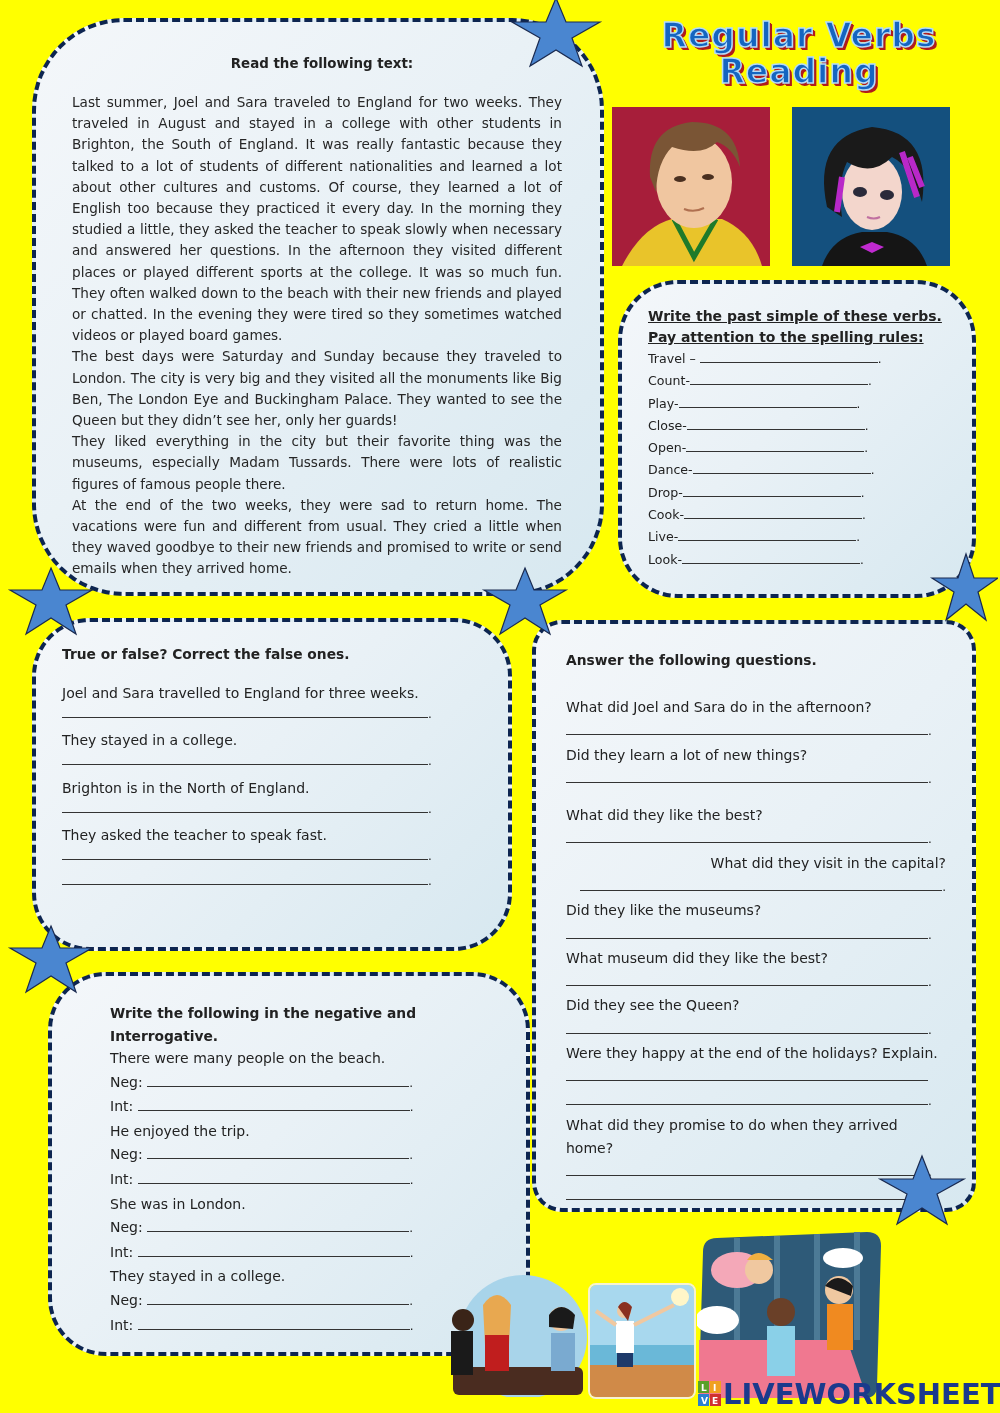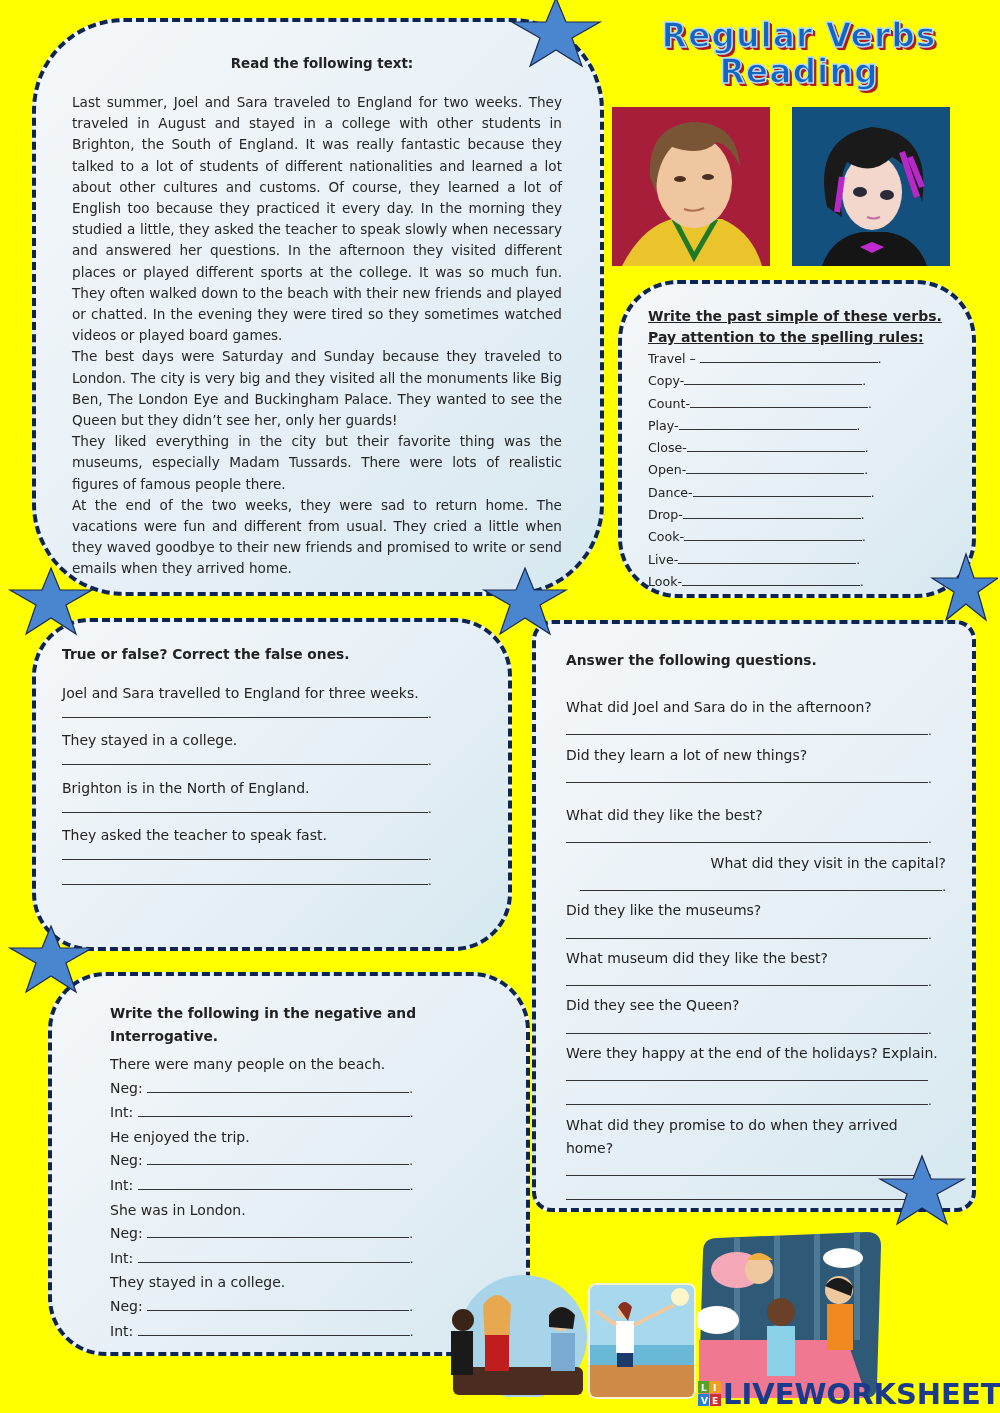--- a/index.html
+++ b/index.html
@@ -58,24 +58,24 @@
   
   #tf-box { left: 32px; top: 618px; width: 480px; height: 333px; border-radius: 58px; }
   #tf-title { left: 26px; top: 24px; font-size: 13.8px; font-weight: bold; }
   #tf-list { left: 26px; top: 60px; width: 440px; font-size: 14px; }
   .tf-item { height: 47.3px; }
   .tf-q { line-height: 22px; }
 
   
   #ni-box { left: 48px; top: 972px; width: 482px; height: 384px; border-radius: 58px; padding-left: 42px; }
   #ni-title { left: 58px; top: 26px; width: 330px; font-size: 13.8px; line-height: 23px; font-weight: bold; }
-  #ni-list { left: 58px; top: 77px; width: 360px; font-size: 14px; line-height: 23.6px; }
-
-  
-  #q-box { left: 532px; top: 620px; width: 444px; height: 592px; border-radius: 20px; }
+  #ni-list { left: 58px; top: 71px; width: 360px; font-size: 14px; line-height: 23.6px; }
+
+  
+  #q-box { left: 532px; top: 620px; width: 444px; height: 592px; border-radius: 30px; }
   #q-title { left: 30px; top: 28px; font-size: 13.8px; font-weight: bold; }
   #q-list { left: 30px; top: 72px; width: 380px; font-size: 14px; }
   .q-item { line-height: 23.4px; }
 
   .star { position: absolute; }
 
   
   #pic-friends { left: 445px; top: 1275px; width: 146px; height: 122px; }
   #pic-beach { left: 588px; top: 1283px; width: 108px; height: 116px; border-radius: 8px; border: 2px solid #f7f2d0; overflow: hidden; }
   #pic-party { left: 697px; top: 1230px; width: 186px; height: 170px; }
@@ -123,21 +123,20 @@
     <p>The best days were Saturday and Sunday because they traveled to London. The city is very big and they visited all the monuments like Big Ben, The London Eye and Buckingham Palace. They wanted to see the Queen but they didn’t see her, only her guards!</p>
     <p>They liked everything in the city but their favorite thing was the museums, especially Madam Tussards. There were lots of realistic figures of famous people there.</p>
     <p>At the end of the two weeks, they were sad to return home. The vacations were fun and different from usual. They cried a little when they waved goodbye to their new friends and promised to write or send emails when they arrived home.</p>
   </div>
 </div>
 
 <div class="box" id="verbs-box">
   <div class="abs" id="verbs-title">Write the past simple of these verbs. Pay attention to the spelling rules:</div>
   <div class="abs" id="verbs-list">
       <div><span>Travel – </span><span class="blank" style="width:178px"></span><span class="dot">.</span></div>
-      <div><span>Copy-</span><span class="blank" style="width:178px"></span><span class="dot">.</span></div>
       <div><span>Count-</span><span class="blank" style="width:178px"></span><span class="dot">.</span></div>
       <div><span>Play-</span><span class="blank" style="width:178px"></span><span class="dot">.</span></div>
       <div><span>Close-</span><span class="blank" style="width:178px"></span><span class="dot">.</span></div>
       <div><span>Open-</span><span class="blank" style="width:178px"></span><span class="dot">.</span></div>
       <div><span>Dance-</span><span class="blank" style="width:178px"></span><span class="dot">.</span></div>
       <div><span>Drop-</span><span class="blank" style="width:178px"></span><span class="dot">.</span></div>
       <div><span>Cook-</span><span class="blank" style="width:178px"></span><span class="dot">.</span></div>
       <div><span>Live-</span><span class="blank" style="width:178px"></span><span class="dot">.</span></div>
       <div><span>Look-</span><span class="blank" style="width:178px"></span><span class="dot">.</span></div>
     </div>

